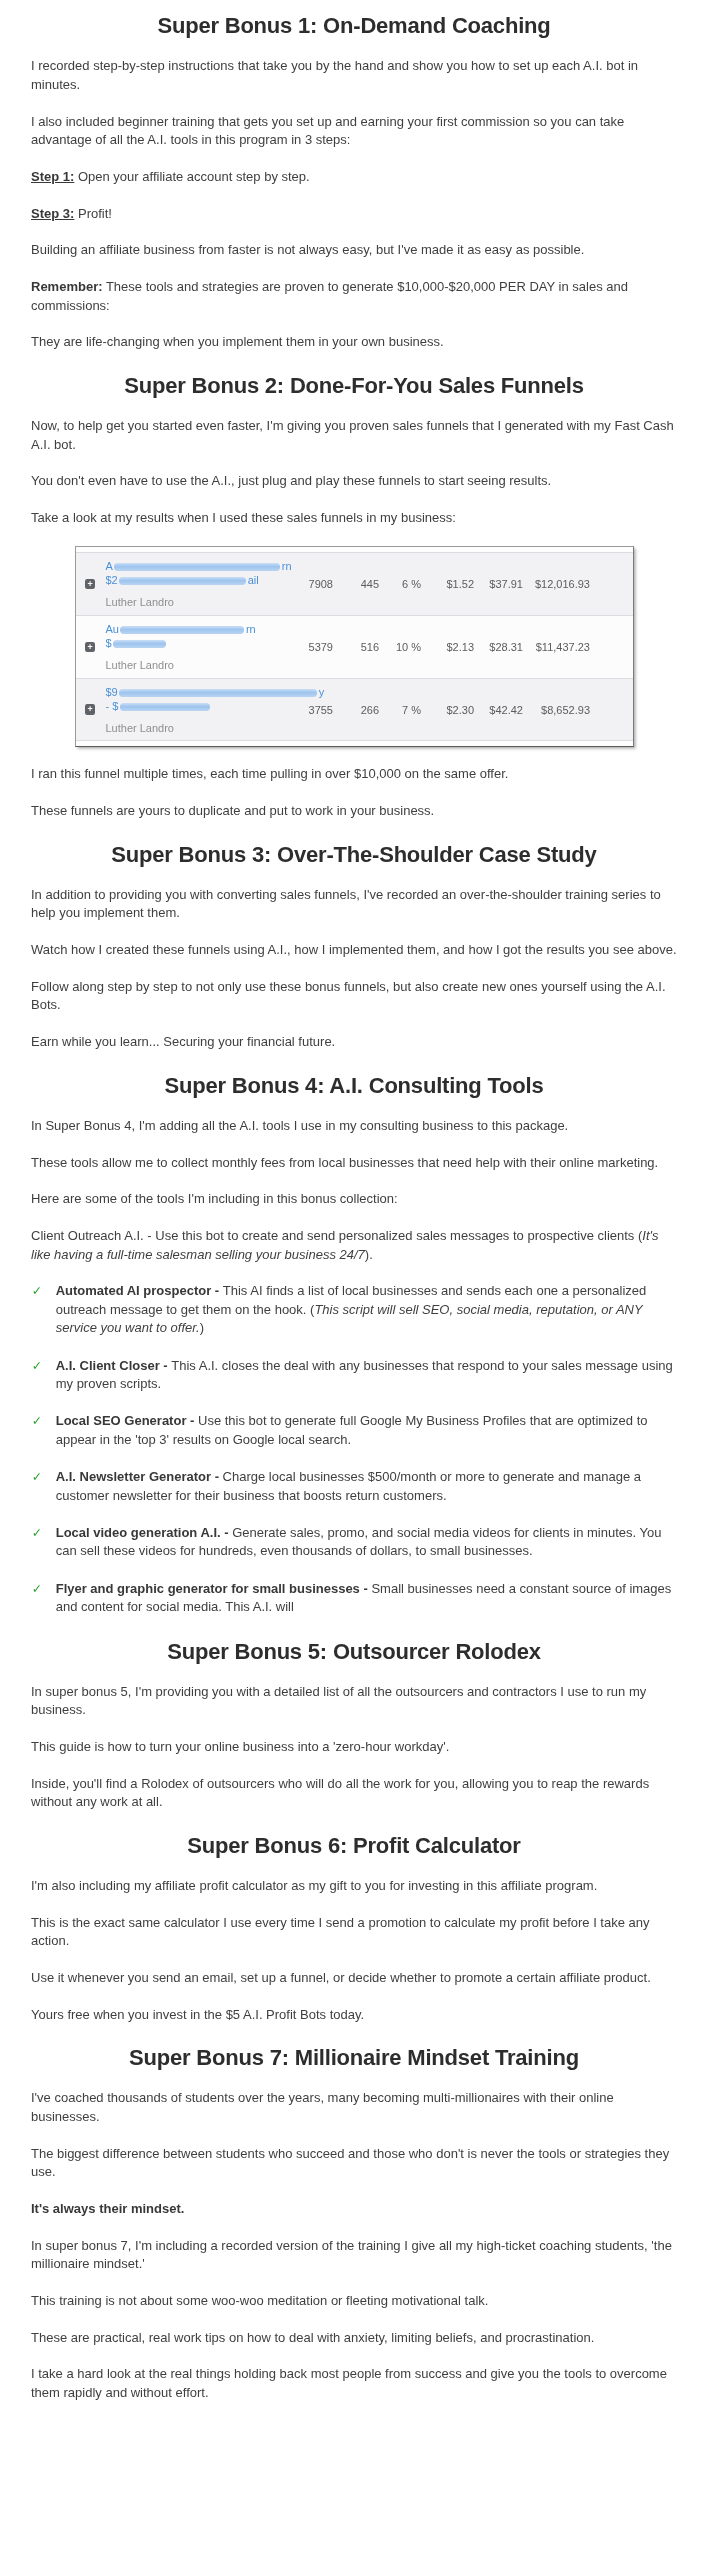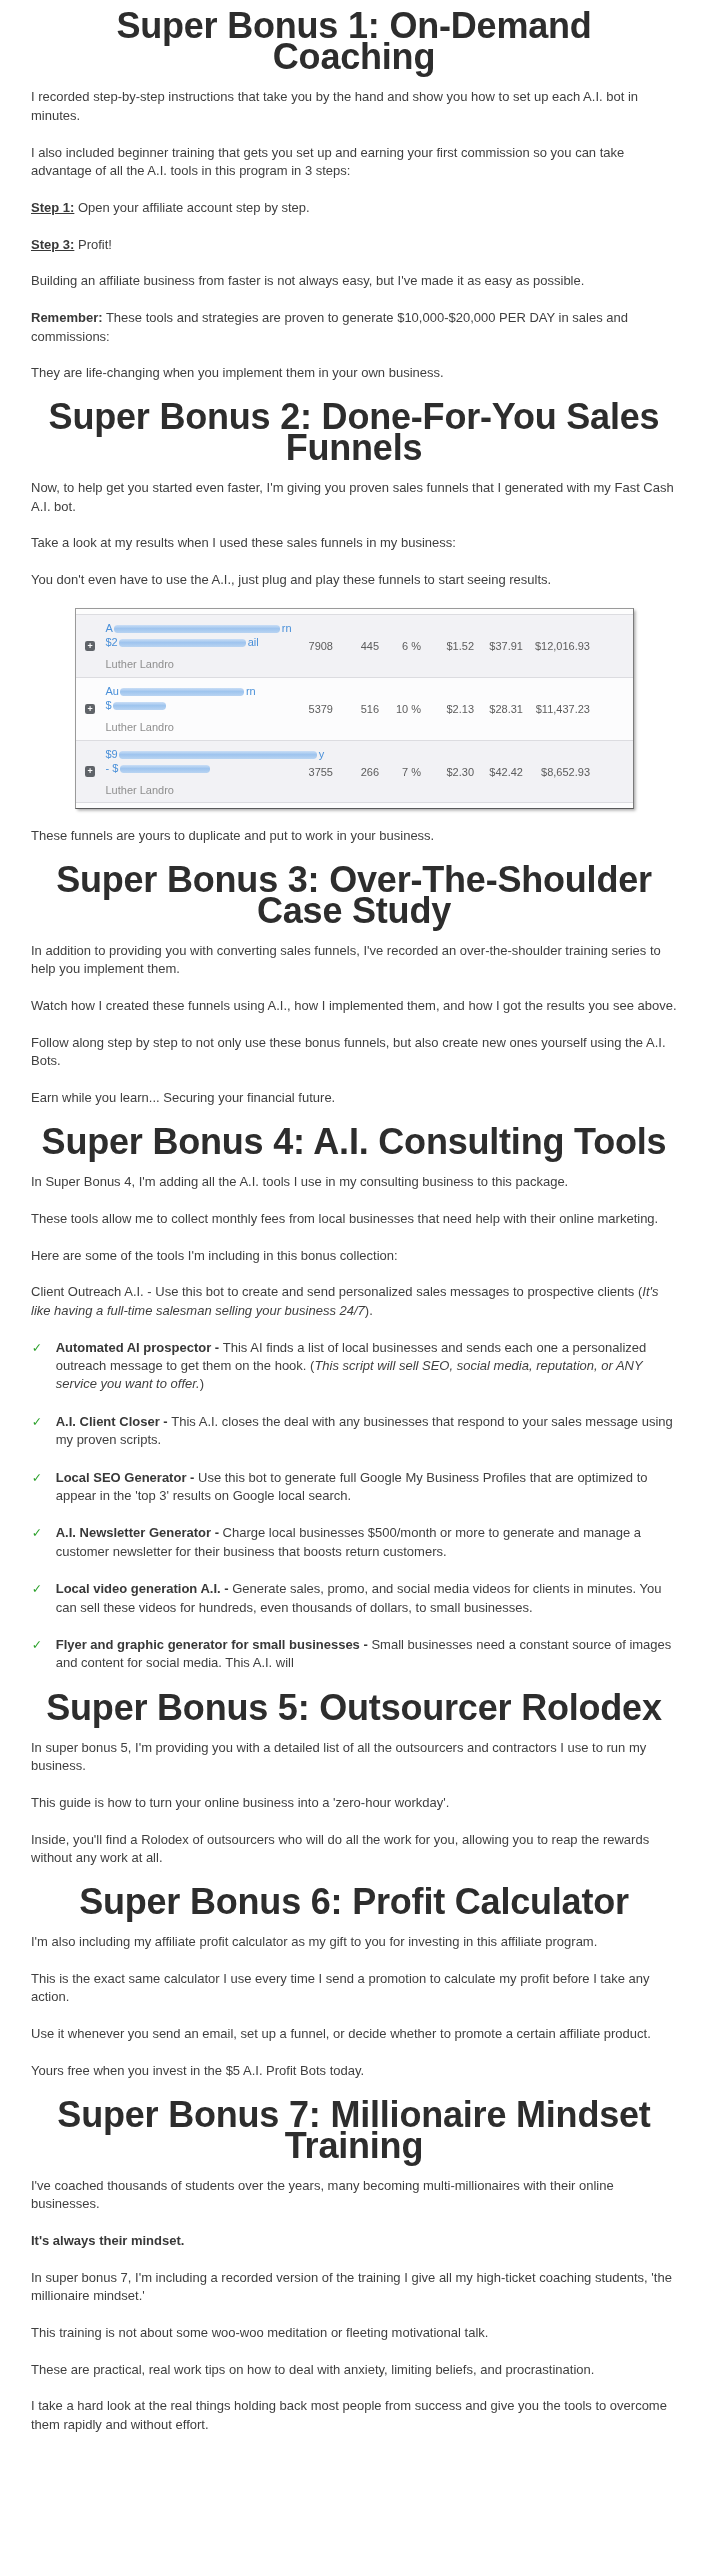--- a/index.html
+++ b/index.html
@@ -1,19 +1,19 @@
 <!DOCTYPE html>
 <html style="font-size:11.8px"><head>
 <meta charset="utf-8">
 <style>
   html,body{margin:0;padding:0;background:#ffffff;}
   body{width:708px;font-family:"Liberation Sans",sans-serif;color:#3f3f3f;}
   .page{padding:10.3px 31px 15.5px 31px;}
   h1.section-heading{
-    font-size:36px;line-height:31px;font-weight:700;text-align:center;
+    font-size:22px;line-height:31px;font-weight:700;text-align:center;
     color:#2d2d2d;margin:3px 0 16px 0;letter-spacing:-0.2px;
   }
   .section:first-child h1.section-heading{margin-top:0;}
   p.para{font-size:13px;line-height:18.4px;margin:0 0 18.4px 0;}
   p.extra-gap{margin-top:18.4px;}
   .b{font-weight:700;color:#383838;}
   .u{text-decoration:underline;}
   .i{font-style:italic;}
   
   .check-item{display:flex;margin:0 0 19px 0;}
@@ -58,22 +58,22 @@
       <p class="para"><span>I also included beginner training that gets you set up and earning your first commission so you can take advantage of all the A.I. tools in this program in 3 steps:</span></p>
       <p class="para"><span class="b u ">Step 1:</span><span> Open your affiliate account step by step.</span></p>
       <p class="para"><span class="b u ">Step 3:</span><span> Profit!</span></p>
       <p class="para"><span>Building an affiliate business from faster is not always easy, but I've made it as easy as possible.</span></p>
       <p class="para"><span class="b ">Remember:</span><span> These tools and strategies are proven to generate $10,000-$20,000 PER DAY in sales and commissions:</span></p>
       <p class="para extra-gap"><span>They are life-changing when you implement them in your own business.</span></p>
     </section>
     <section class="section">
       <h1 class="section-heading">Super Bonus 2: Done-For-You Sales Funnels</h1>
       <p class="para"><span>Now, to help get you started even faster, I'm giving you proven sales funnels that I generated with my Fast Cash A.I. bot.</span></p>
+      <p class="para"><span>You don't even have to use the A.I., just plug and play these funnels to start seeing results.</span></p>
       <p class="para"><span>Take a look at my results when I used these sales funnels in my business:</span></p>
-      <p class="para"><span>You don't even have to use the A.I., just plug and play these funnels to start seeing results.</span></p>
       <div class="shot">
         <div class="shot-sliver top"></div>
         <div class="srow r0 alt">
           <span class="plus">+</span>
           <div class="names">
             <div class="blueline"><span>A</span><span class="smear sm1"></span><span>rn</span></div>
             <div class="blueline"><span>$2</span><span class="smear sm2"></span><span>ail</span></div>
             <div class="owner">Luther Landro</div>
           </div>
           <span class="cell c1">7908</span>
@@ -106,20 +106,21 @@
           </div>
           <span class="cell c1">3755</span>
           <span class="cell c2">266</span>
           <span class="cell c3">7 %</span>
           <span class="cell c4">$2.30</span>
           <span class="cell c5">$42.42</span>
           <span class="cell c6">$8,652.93</span>
         </div>
         <div class="shot-sliver bottom"></div>
       </div>
+      <p class="para"><span>I ran this funnel multiple times, each time pulling in over $10,000 on the same offer.</span></p>
       <p class="para"><span>These funnels are yours to duplicate and put to work in your business.</span></p>
     </section>
     <section class="section">
       <h1 class="section-heading">Super Bonus 3: Over-The-Shoulder Case Study</h1>
       <p class="para"><span>In addition to providing you with converting sales funnels, I've recorded an over-the-shoulder training series to help you implement them.</span></p>
       <p class="para"><span>Watch how I created these funnels using A.I., how I implemented them, and how I got the results you see above.</span></p>
       <p class="para"><span>Follow along step by step to not only use these bonus funnels, but also create new ones yourself using the A.I. Bots.</span></p>
       <p class="para"><span>Earn while you learn... Securing your financial future.</span></p>
     </section>
     <section class="section">
@@ -162,20 +163,21 @@
     <section class="section">
       <h1 class="section-heading">Super Bonus 6: Profit Calculator</h1>
       <p class="para"><span>I'm also including my affiliate profit calculator as my gift to you for investing in this affiliate program.</span></p>
       <p class="para"><span>This is the exact same calculator I use every time I send a promotion to calculate my profit before I take any action.</span></p>
       <p class="para"><span>Use it whenever you send an email, set up a funnel, or decide whether to promote a certain affiliate product.</span></p>
       <p class="para"><span>Yours free when you invest in the $5 A.I. Profit Bots today.</span></p>
     </section>
     <section class="section">
       <h1 class="section-heading">Super Bonus 7: Millionaire Mindset Training</h1>
       <p class="para"><span>I've coached thousands of students over the years, many becoming multi-millionaires with their online businesses.</span></p>
+      <p class="para"><span>The biggest difference between students who succeed and those who don't is never the tools or strategies they use.</span></p>
       <p class="para"><span class="b ">It's always their mindset.</span></p>
       <p class="para"><span>In super bonus 7, I'm including a recorded version of the training I give all my high-ticket coaching students, 'the millionaire mindset.'</span></p>
       <p class="para"><span>This training is not about some woo-woo meditation or fleeting motivational talk.</span></p>
       <p class="para"><span>These are practical, real work tips on how to deal with anxiety, limiting beliefs, and procrastination.</span></p>
       <p class="para"><span>I take a hard look at the real things holding back most people from success and give you the tools to overcome them rapidly and without effort.</span></p>
     </section>
   </div>
 
 
 </body></html>

